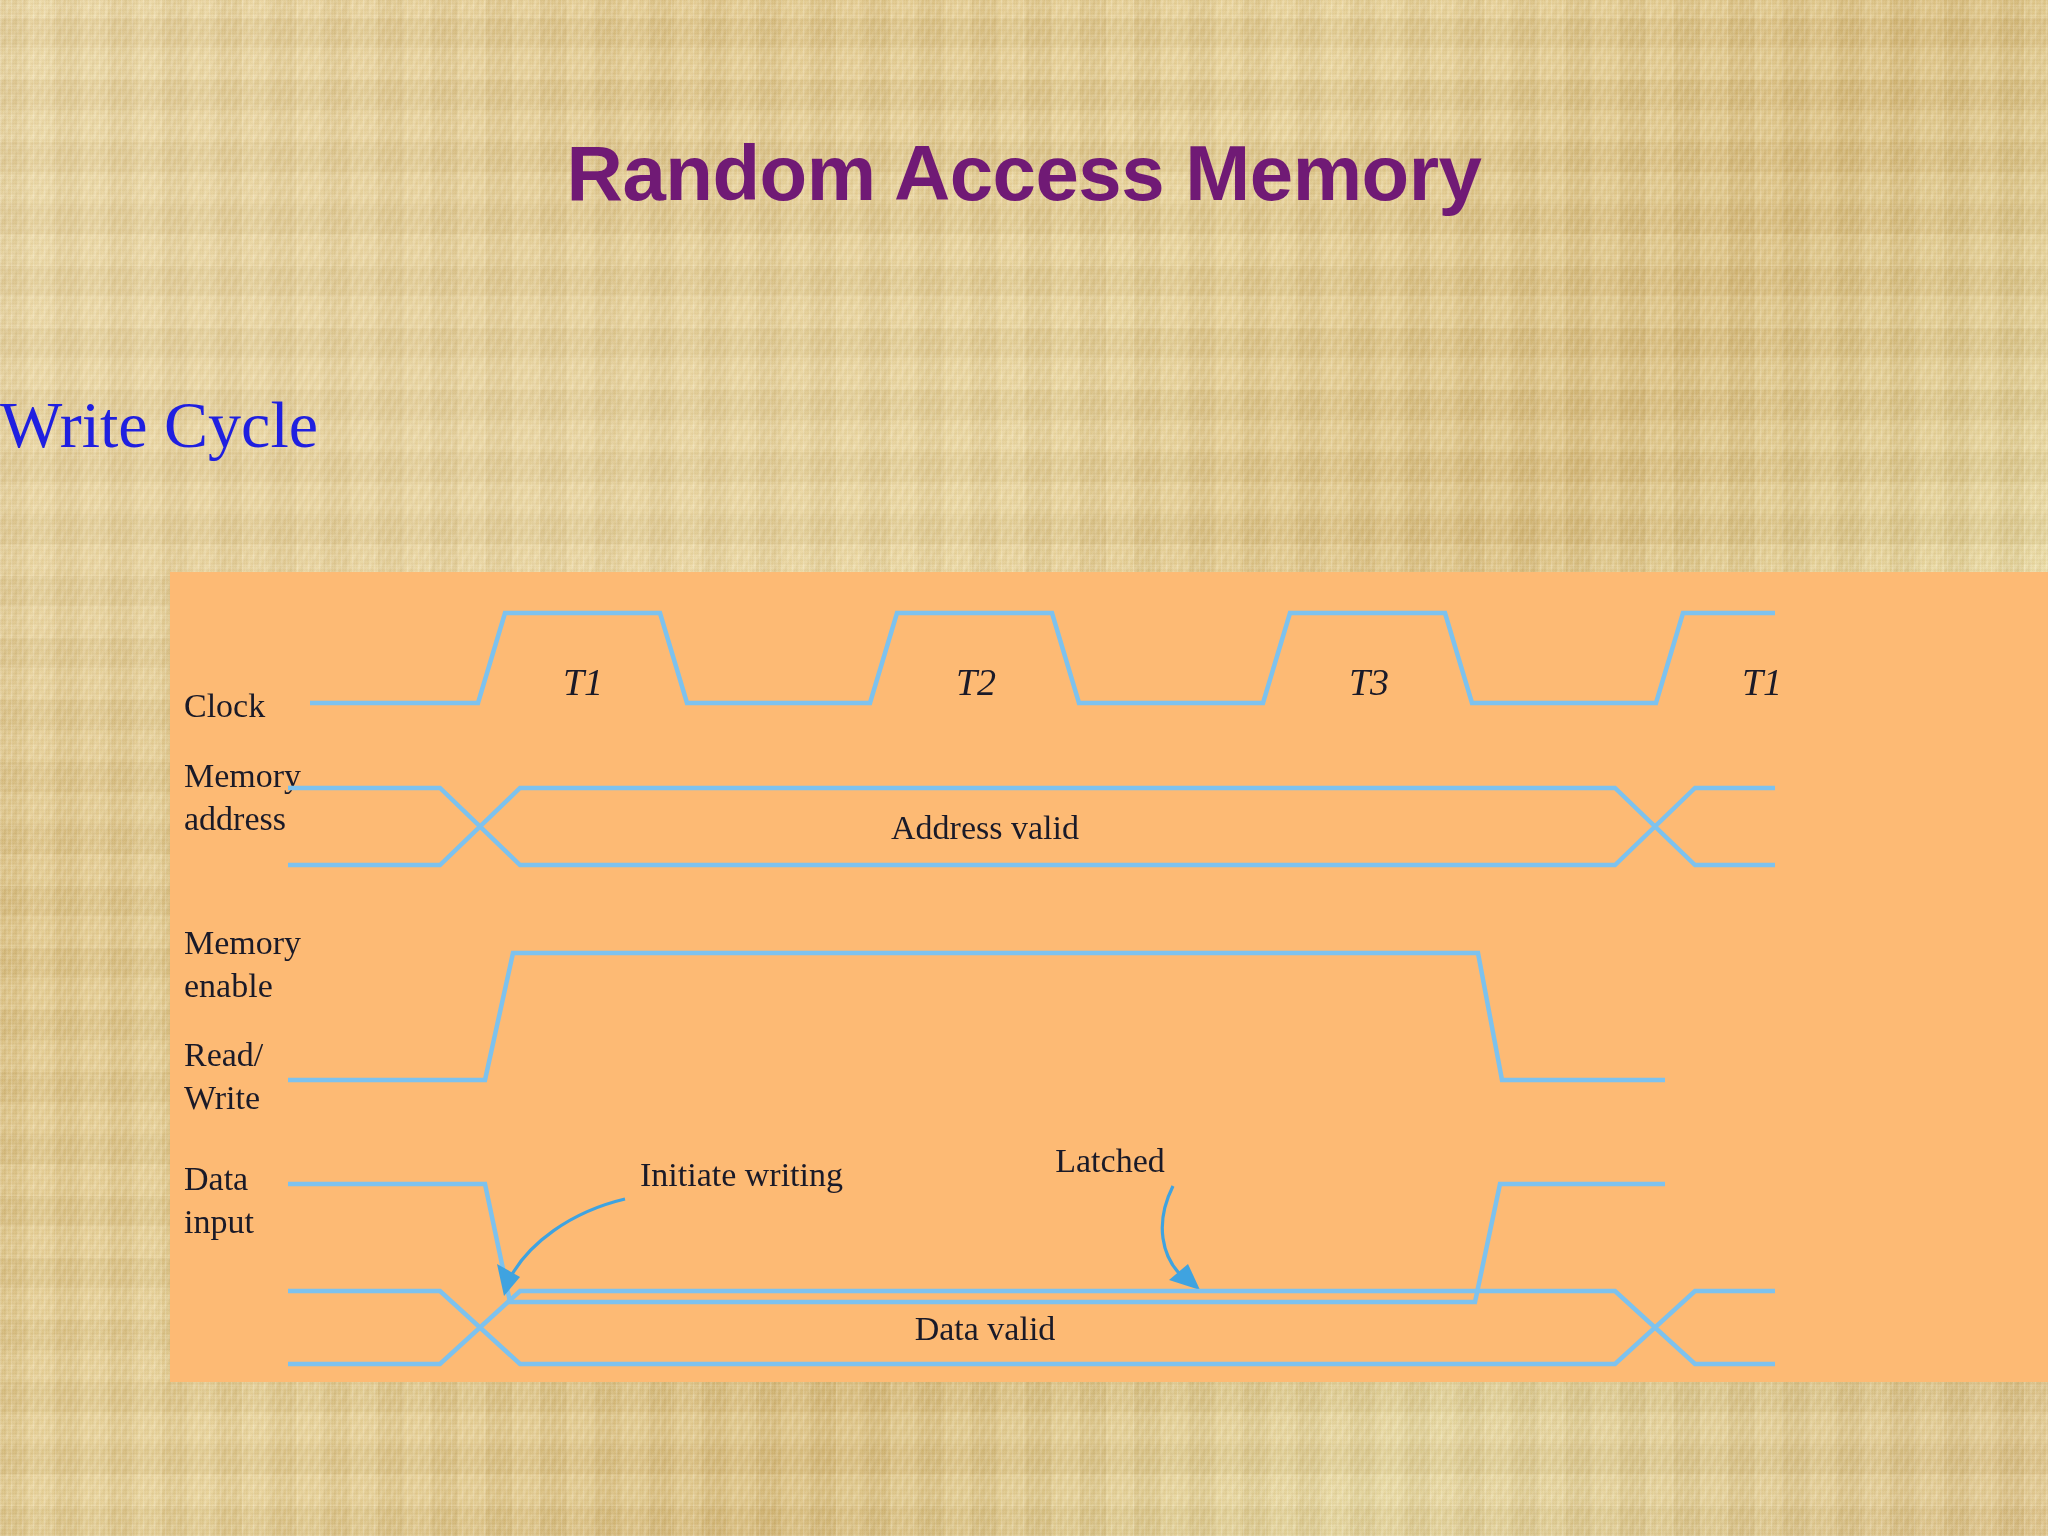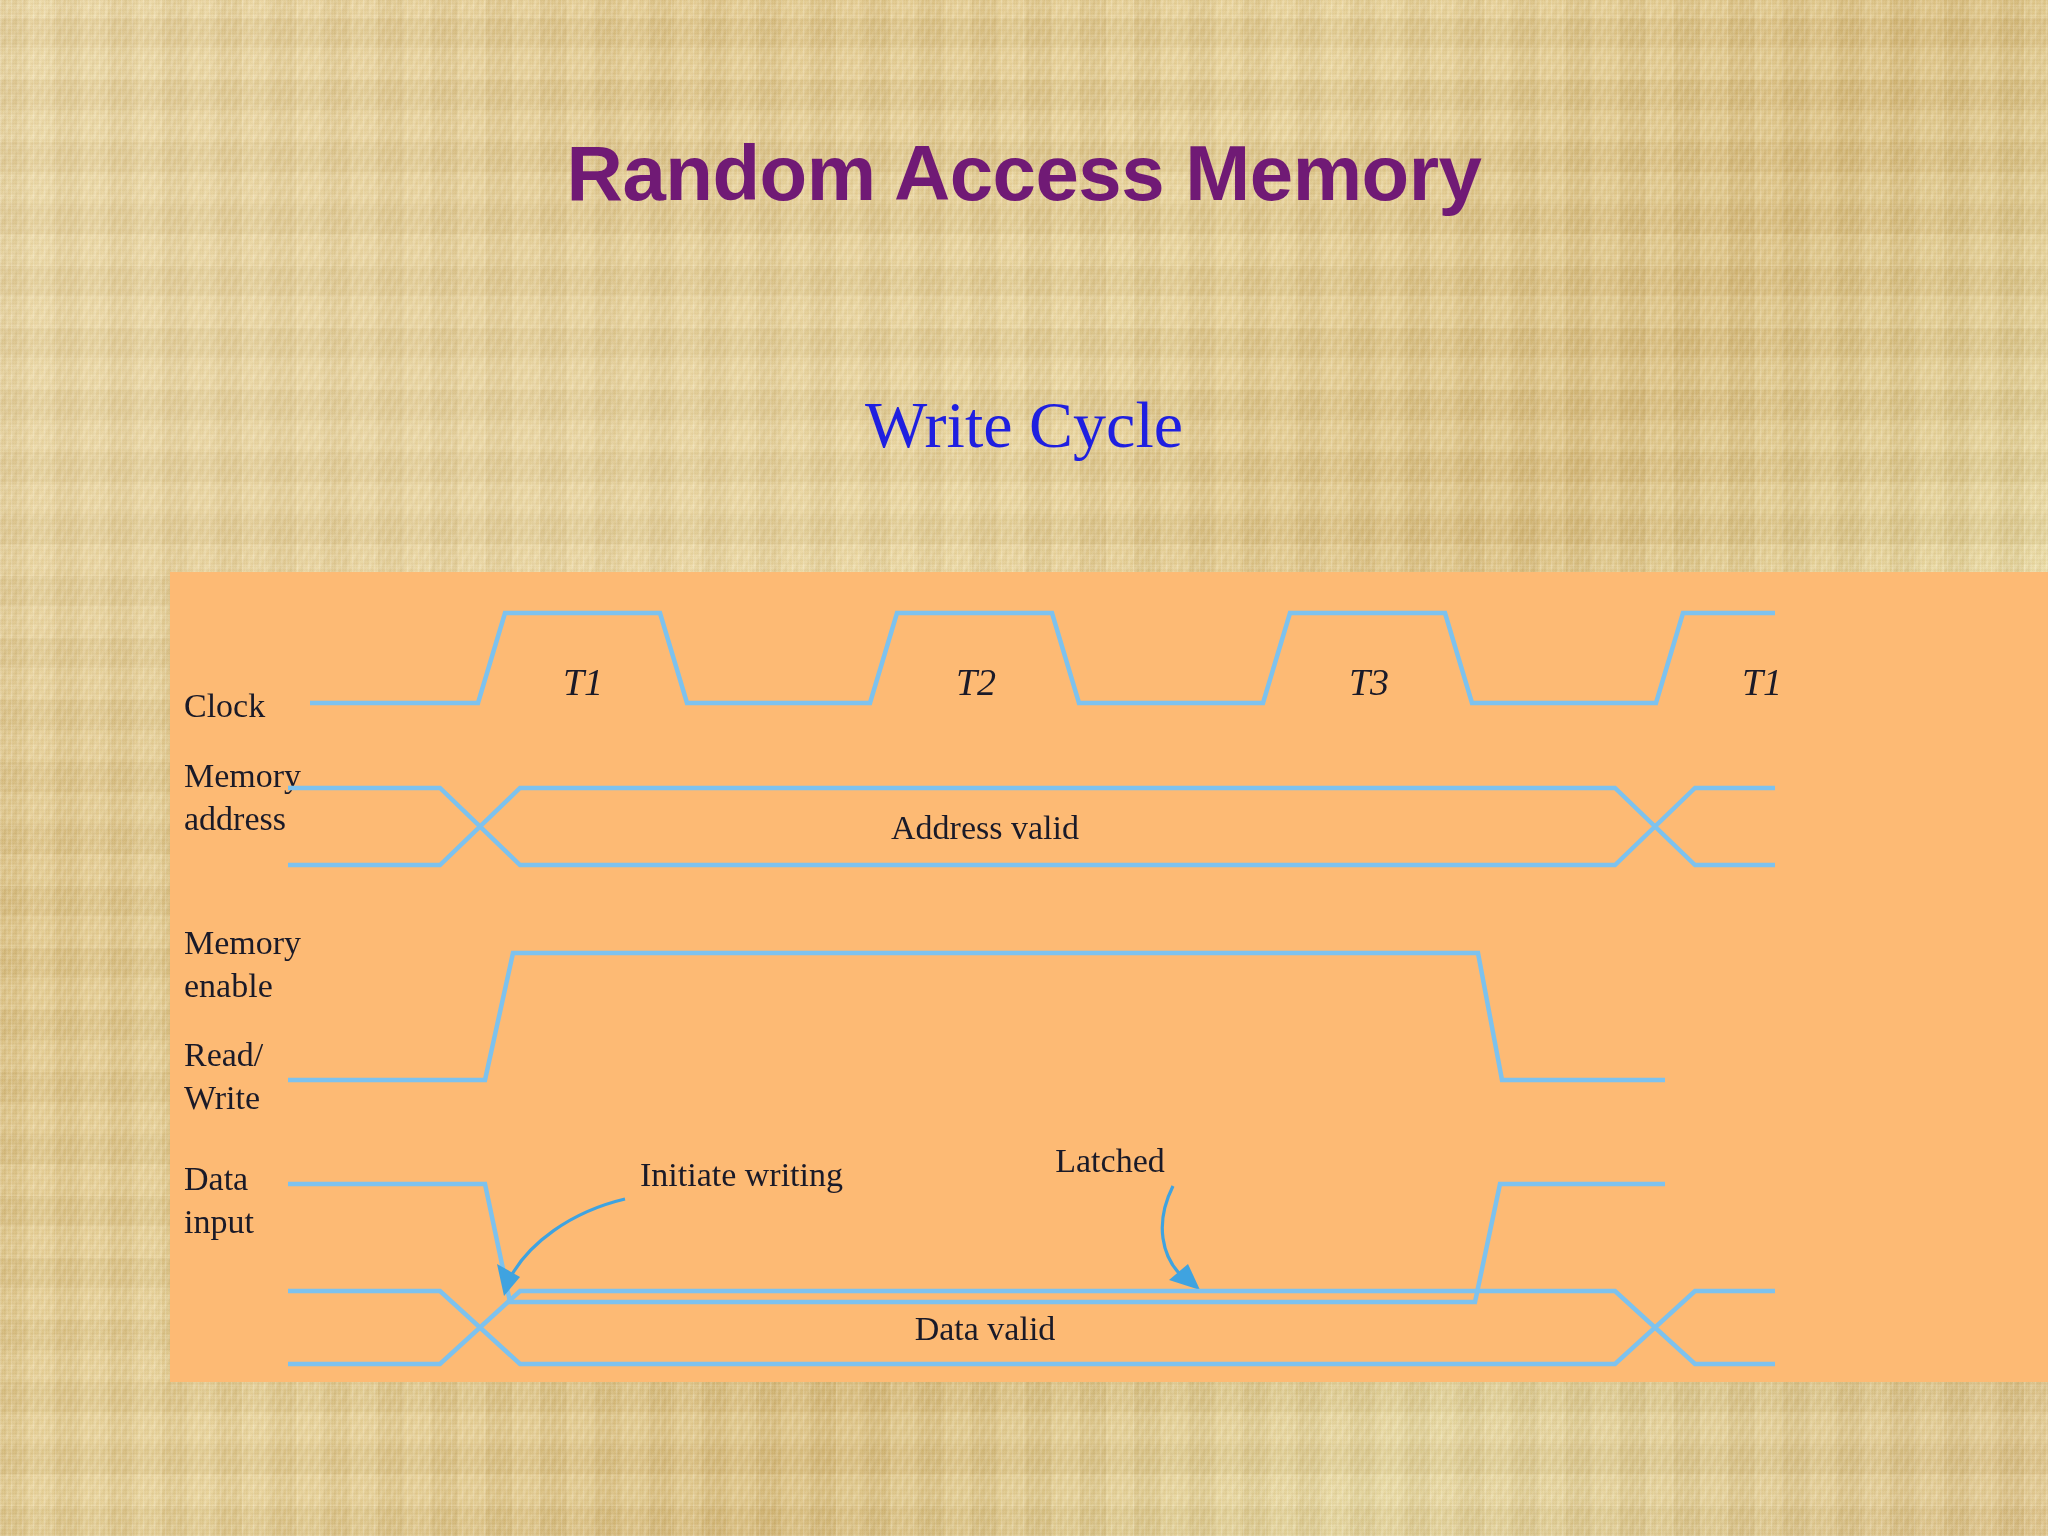--- a/index.html
+++ b/index.html
@@ -78,21 +78,20 @@
     line-height: 1.05;
     letter-spacing: -0.5px;
     color: #701a75;
     white-space: nowrap;
   }
   #page-subtitle {
     position: absolute;
     left: 0;
     top: 390px;
     width: 2048px;
-    text-align: center;
     font-family: "Liberation Serif", serif;
     font-weight: normal;
     font-size: 66px;
     line-height: 1.05;
     color: #1f1fe0;
     white-space: nowrap;
   }
 
   
   #figure-panel {

